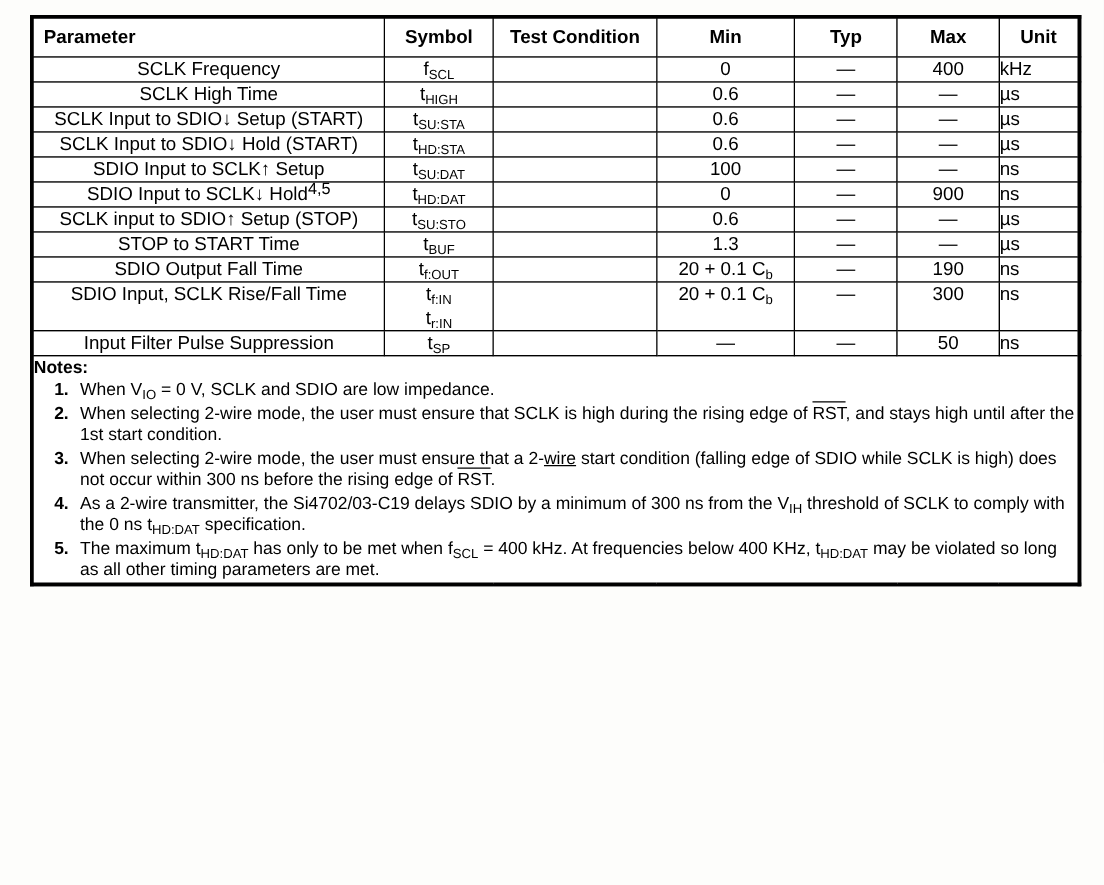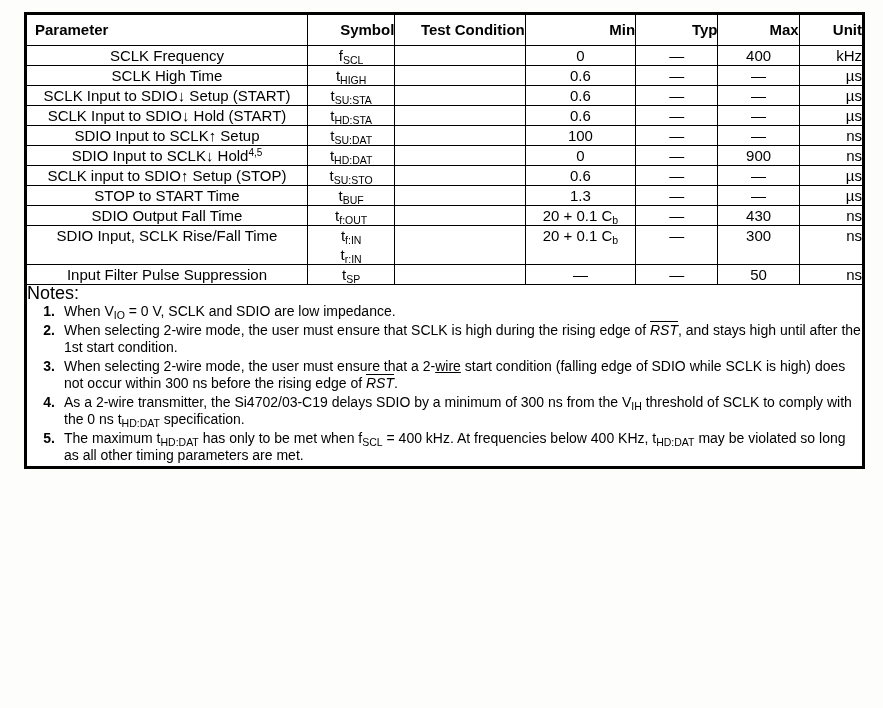--- a/index.html
+++ b/index.html
@@ -47,21 +47,21 @@
   col.c-min   { width: 110px; }
   col.c-typ   { width: 82px; }
   col.c-max   { width: 81px; }
   col.c-unit  { width: 64px; }
 
   thead th {
     font-size: 15px;
     font-weight: bold;
     height: 30px;
     line-height: 30px;
-    text-align: right;
+    text-align: center;
     border-bottom: 1px solid #000;
     white-space: nowrap;
   }
   thead th.hl {
     text-align: left;
     padding-left: 8px;
   }
 
   tbody td {
     font-size: 15px;
@@ -79,62 +79,61 @@
   }
   td.test {
     text-align: center;
   }
   td.val {
     text-align: center;
     padding: 5px 4px 5px 4px;
     white-space: nowrap;
   }
   td.unit {
-    text-align: right;
+    text-align: left;
     padding: 5px 4px 5px 4px;
     white-space: nowrap;
   }
 
   sub {
     font-size: 10.5px;
     line-height: 0;
     vertical-align: baseline;
     position: relative;
     top: 3px;
   }
   sup {
-    font-size: 10px;
+    font-size: 13px;
     line-height: 0;
     vertical-align: baseline;
     position: relative;
     top: -5px;
   }
   .arrow {
     font-size: 15px;
     letter-spacing: 0;
   }
   .ovl {
     text-decoration: overline;
-    font-style: italic;
   }
   .unl {
     text-decoration: underline;
   }
   .symstack {
     display: block;
   }
 
   
   td.notes-cell {
     padding: 6px 8px 8px 8px;
     border-top: 1px solid #000;
   }
   .notes-title {
-    font-size: 18px;
-    font-weight: normal;
+    font-size: 14px;
+    font-weight: bold;
     margin: 0 0 1px 0;
     line-height: 17px;
   }
   ol.notes {
     margin: 0;
     padding: 0;
     list-style: none;
   }
   ol.notes li {
     display: flex;
@@ -252,21 +251,21 @@
           <td class="val">—</td>
           <td class="val">—</td>
           <td class="unit">µs</td>
         </tr>
         <tr>
           <td class="param">SDIO Output Fall Time</td>
           <td class="sym">t<sub>f:OUT</sub></td>
           <td class="test"></td>
           <td class="val">20 + 0.1 C<sub>b</sub></td>
           <td class="val">—</td>
-          <td class="val">430</td>
+          <td class="val">190</td>
           <td class="unit">ns</td>
         </tr>
         <tr>
           <td class="param">SDIO Input, SCLK Rise/Fall Time</td>
           <td class="sym">
             <span class="symstack">t<sub>f:IN</sub></span>
             <span class="symstack">t<sub>r:IN</sub></span>
           </td>
           <td class="test"></td>
           <td class="val">20 + 0.1 C<sub>b</sub></td>

